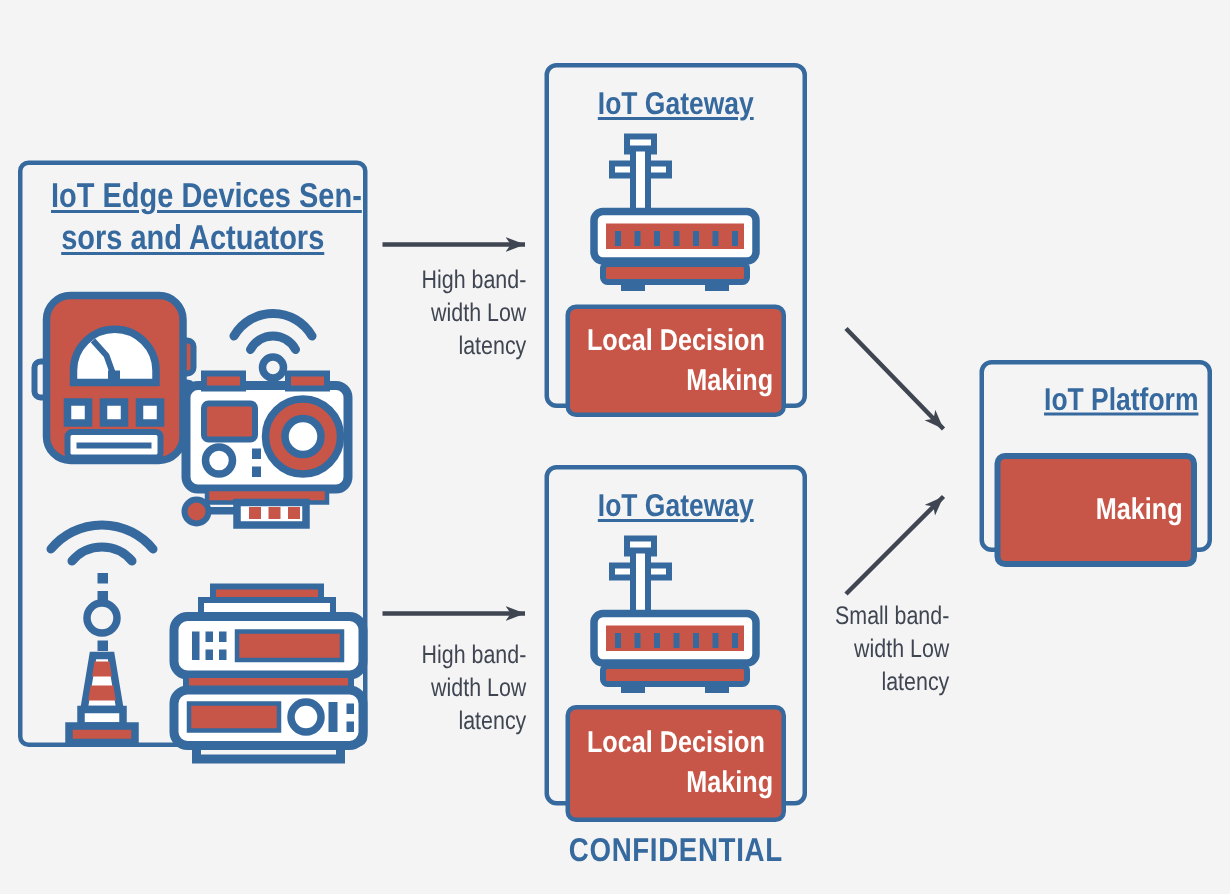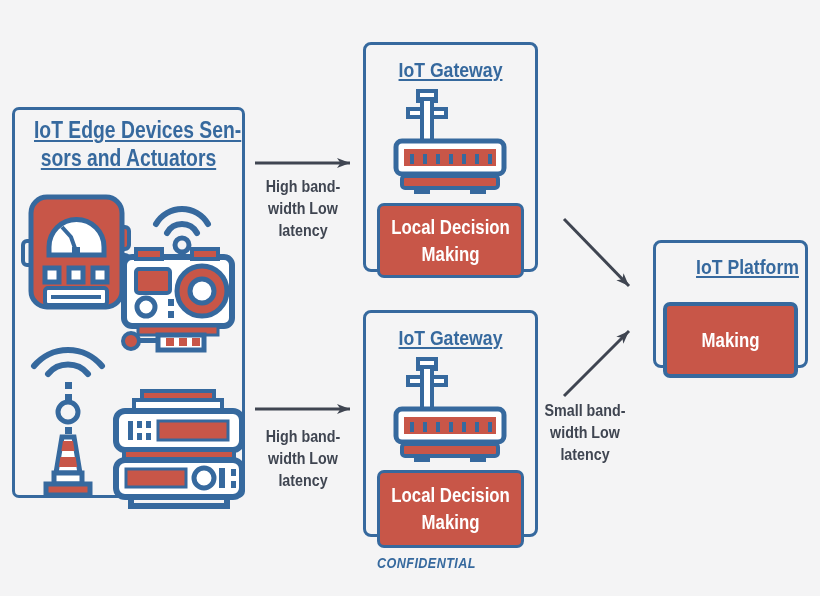--- a/index.html
+++ b/index.html
@@ -15,35 +15,35 @@
   .box{
     position:absolute;border:3px solid var(--blue,#36699e);border-radius:8px;
     background:transparent;
   }
   .blue-text{color:var(--blue,#36699e);font-weight:700;}
   .cx{transform:scaleX(.84);transform-origin:50% 50%;display:block;white-space:nowrap;}
   .title-block{position:absolute;text-align:center;text-decoration:underline;}
   .badge{
     position:absolute;background:var(--red,#c85648);border:3px solid var(--blue,#36699e);
     border-radius:7px;color:var(--white,#fff);font-weight:700;text-align:center;
-    display:flex;flex-direction:column;justify-content:center;z-index:5;
+    display:flex;flex-direction:column;justify-content:center;z-index:5;align-items:flex-end;
   }
   .badge .line{font-size:20px;line-height:27px;}
   .arrow-label{
-    position:absolute;text-align:center;color:var(--slate,#3f4551);
-    font-weight:700;font-size:17px;line-height:22px;
+    position:absolute;text-align:right;color:var(--slate,#3f4551);
+    font-weight:400;font-size:17px;line-height:22px;
   }
   svg.icon{position:absolute;}
   .f-r{fill:var(--red,#c85648);} .f-w{fill:#fff;} .f-b{fill:var(--blue,#36699e);}
   .f-bg{fill:var(--bg,#f4f4f5);} .f-n{fill:none;}
   .s-b{stroke:var(--blue,#36699e);}
   #arrows{position:absolute;left:0;top:0;z-index:4;}
   #arrows line{stroke:var(--slate,#3f4551);stroke-width:3;}
-  #footer-text{position:absolute;left:363px;top:554px;width:175px;
-    font-size:15px;letter-spacing:.5px;font-style:italic;}
+  #footer-text{position:absolute;left:363px;top:554px;width:175px;text-align:center;
+    font-size:22px;letter-spacing:.5px;}
 </style>
 </head>
 <body>
 
 <div id="canvas">
 
   <div class="box" style="left:12px;top:107px;width:233px;height:391px;border-radius:7px;"></div>
 
   <div class="title-block blue-text" style="left:16px;top:116px;width:225px;font-size:23px;line-height:28px;">
     <span class="cx">IoT Edge Devices Sen-</span>

